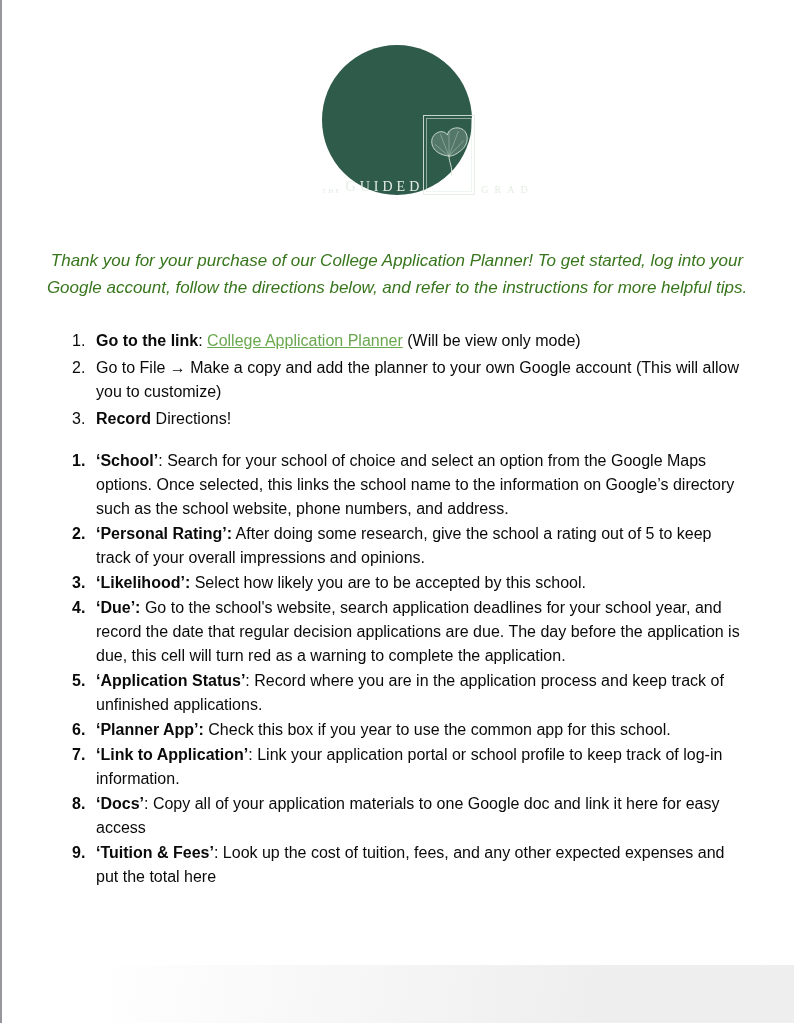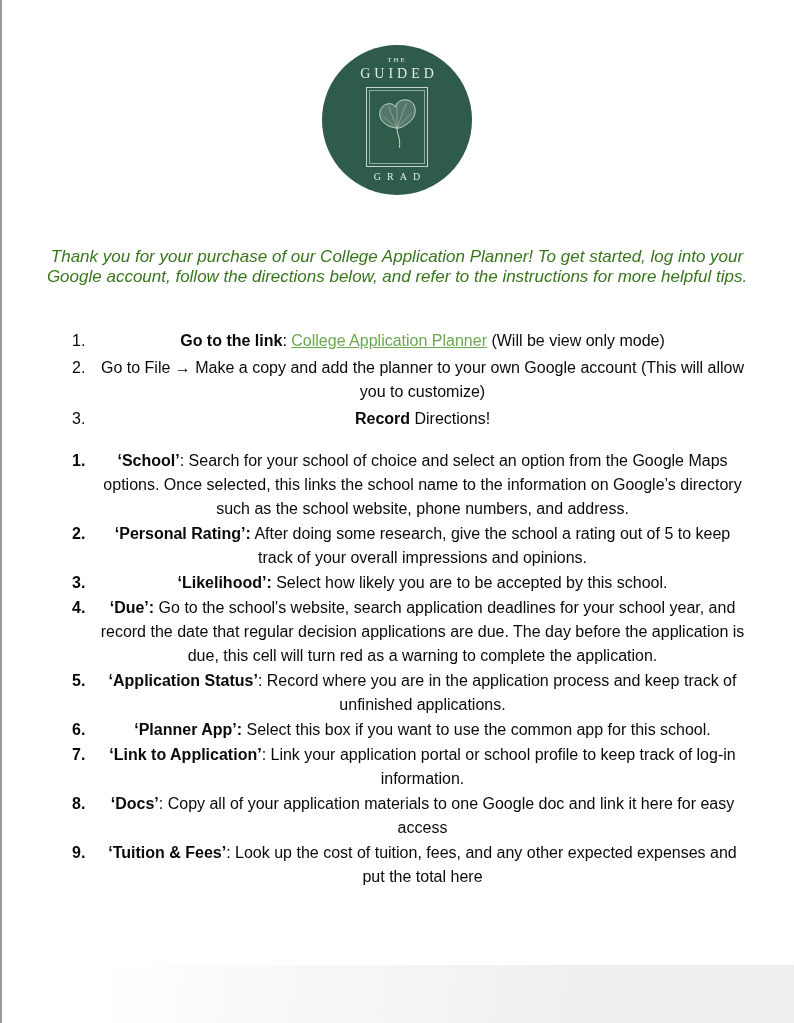--- a/index.html
+++ b/index.html
@@ -19,48 +19,48 @@
   .bottom-shade {
     position: absolute; left: 0; right: 0; bottom: 0; height: 58px;
     background: linear-gradient(100deg, rgba(90,90,90,0) 12%, rgba(90,90,90,0.10) 75%);
     pointer-events: none;
   }
   
   .logo {
     position: absolute; top: 45px; left: 50%; transform: translateX(-50%);
     width: 150px; height: 150px; border-radius: 50%;
     background: var(--logo-bg, #2f5b4b);
-    display: flex; flex-direction: column; align-items: center;
+    display: flex; flex-direction: row; align-items: flex-end;
     color: var(--logo-fg, #e3ece3);
     font-family: "Liberation Serif", serif;
   }
   .logo-the    { margin-top: 11px; font-size: 7px;  letter-spacing: 2px; }
   .logo-guided { margin-top: 2px;  font-size: 14px; letter-spacing: 4px; text-indent: 4px; }
   .logo-frame  {
     margin-top: 5px; width: 60px; height: 78px;
     border: 1px solid rgba(225,236,225,0.85);
     position: relative; display: flex; align-items: center; justify-content: center;
   }
   .logo-frame::before {
     content: ""; position: absolute; inset: 2px;
     border: 1px solid rgba(225,236,225,0.55);
   }
   .logo-grad { margin-top: 4px; font-size: 10px; letter-spacing: 6px; text-indent: 6px; }
   
   .intro {
     position: absolute; top: 230px; left: 50%; transform: translateX(-50%);
     width: 714px;
-    font-size: 17px; line-height: 20px; font-style: italic;
+    font-size: 17px; line-height: 27px; font-style: italic;
     text-align: center;
     color: var(--intro-color, #38761d);
   }
   
   .content { position: absolute; top: 329px; left: 47px; width: 702px; font-size: 16px; line-height: 24px; }
   .section-heading { font-weight: 700; }
-  ol.doc-list { list-style: none; margin: 0; padding: 0; counter-reset: n; text-align: center; }
+  ol.doc-list { list-style: none; margin: 0; padding: 0; counter-reset: n; }
   ol.doc-list li {
     counter-increment: n;
     position: relative; padding-left: 49px;
     margin: 0 0 3px 0;
   }
   ol.doc-list.tight li { margin-bottom: 1px; }
   ol.doc-list li::before {
     content: counter(n) ".";
     position: absolute; left: 25px; top: 0;
   }
@@ -106,21 +106,21 @@
           <li><span class="b">Record</span><span> Directions!</span></li>
         </ol>
       </section>
       <section class="section-gap">
         <ol class="doc-list bold-nums tight">
           <li><span class="b">‘School’</span><span>: Search for your school of choice and select an option from the Google Maps options. Once selected, this links the school name to the information on Google’s directory such as the school website, phone numbers, and address.</span></li>
           <li><span class="b">‘Personal Rating’:</span><span> After doing some research, give the school a rating out of 5 to keep track of your overall impressions and opinions.</span></li>
           <li><span class="b">‘Likelihood’:</span><span> Select how likely you are to be accepted by this school.</span></li>
           <li><span class="b">‘Due’:</span><span> Go to the school's website, search application deadlines for your school year, and record the date that regular decision applications are due. The day before the application is due, this cell will turn red as a warning to complete the application.</span></li>
           <li><span class="b">‘Application Status’</span><span>: Record where you are in the application process and keep track of unfinished applications.</span></li>
-          <li><span class="b">‘Planner App’:</span><span> Select this box if you want to use the common app for this school.</span></li>
+          <li><span class="b">‘Planner App’:</span><span> Check this box if you year to use the common app for this school.</span></li>
           <li><span class="b">‘Link to Application’</span><span>: Link your application portal or school profile to keep track of log-in information.</span></li>
           <li><span class="b">‘Docs’</span><span>: Copy all of your application materials to one Google doc and link it here for easy access</span></li>
           <li><span class="b">‘Tuition &amp; Fees’</span><span>: Look up the cost of tuition, fees, and any other expected expenses and put the total here</span></li>
         </ol>
       </section>
     </div>
 </div>
 
 <div class="bottom-shade"></div>
 

